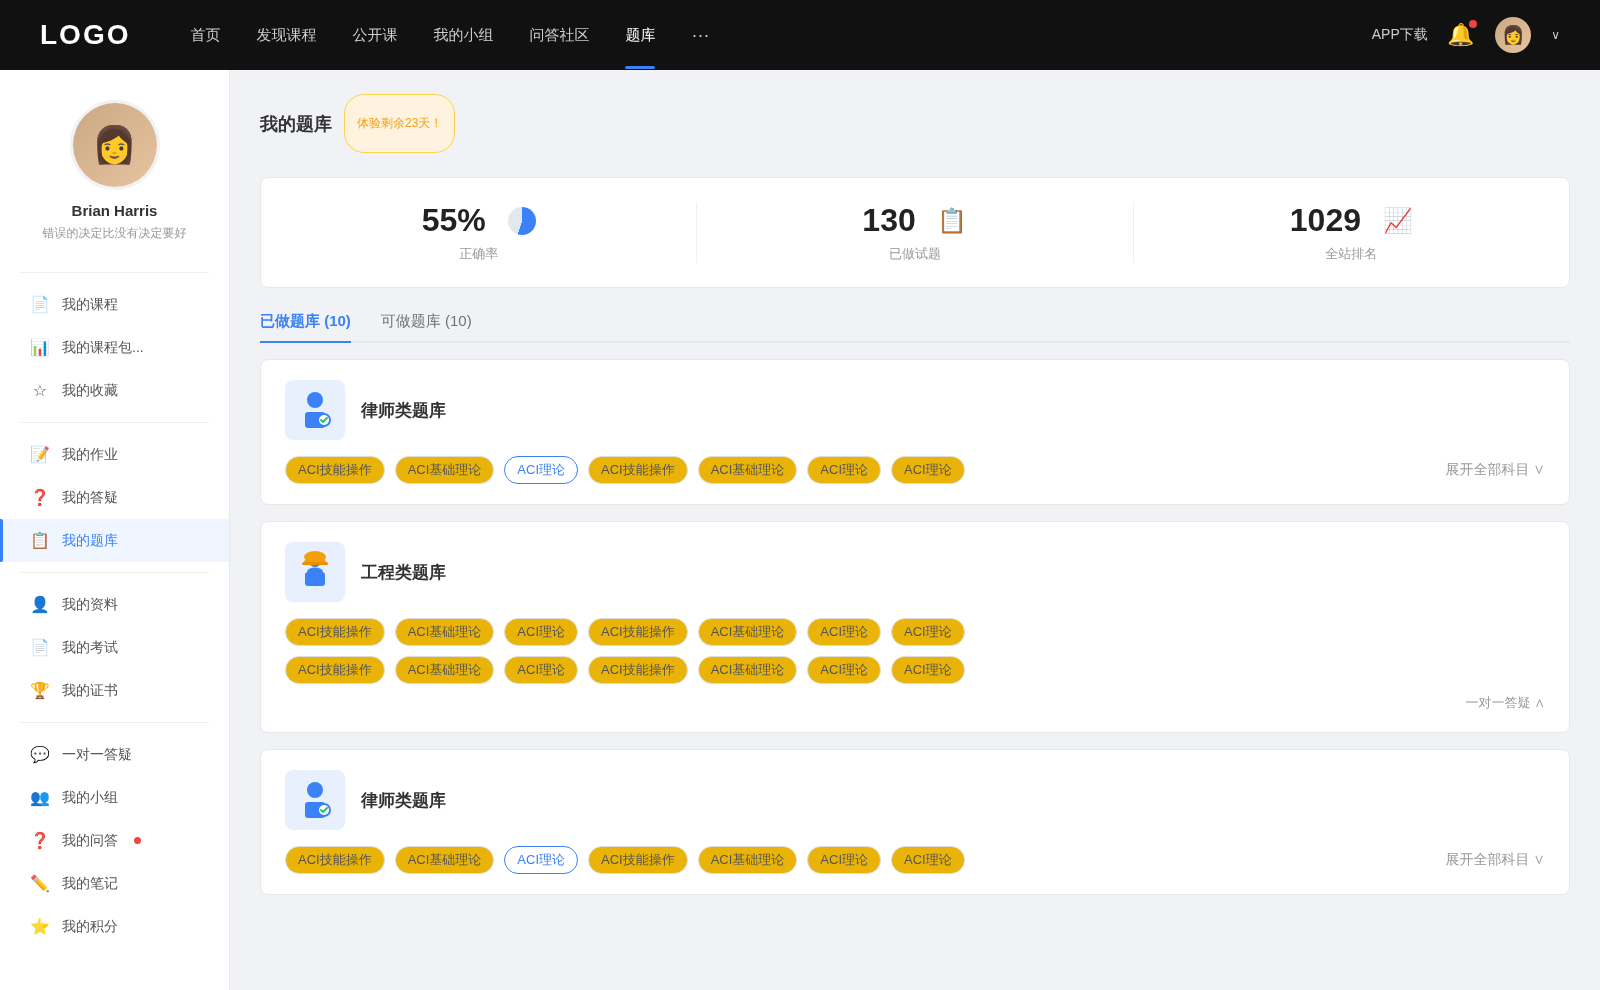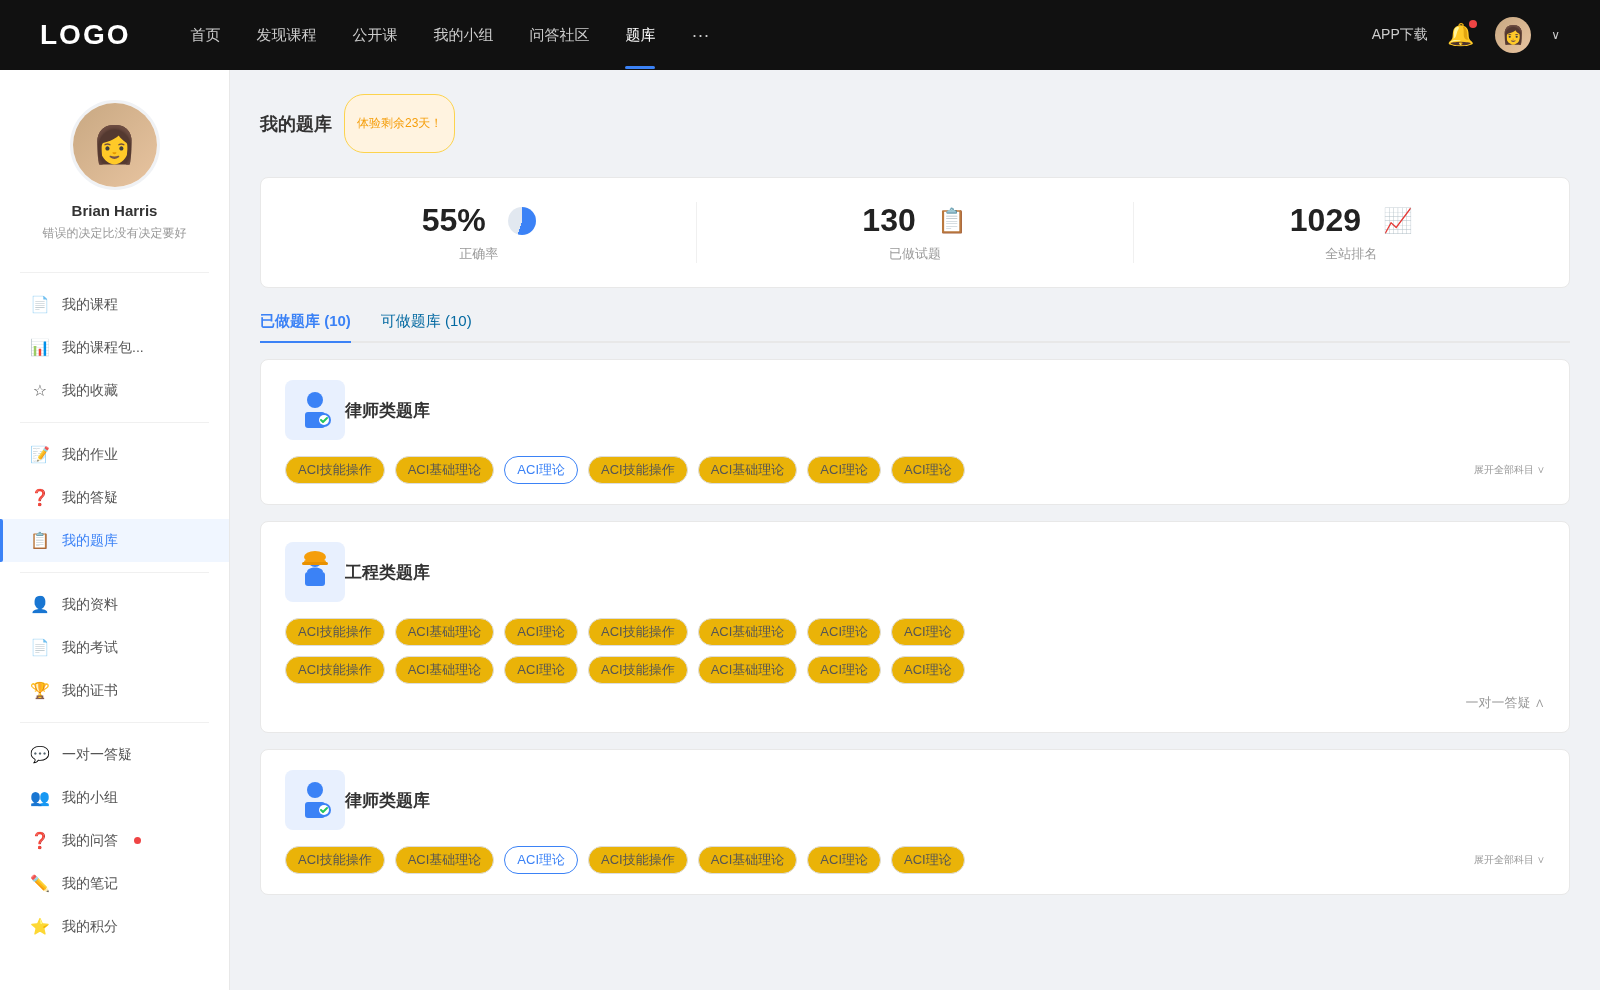--- a/index.html
+++ b/index.html
@@ -84,46 +84,46 @@
       border-right: 1px solid #f0f0f0;
     }
     .stat-item:last-child { border-right: none; }
     .stat-value-row { display: flex; align-items: center; justify-content: center; gap: 22px; }
     .stat-value { font-size: 32px; font-weight: 700; color: #222; }
     .stat-label { font-size: 13px; color: #999; margin-top: 6px; }
 
     
     .tab-row { display: flex; gap: 30px; margin-bottom: 16px; border-bottom: 2px solid #e8e8e8; }
     .tab-item {
-      font-size: 15px; color: #0369a1; padding-bottom: 10px;
+      font-size: 15px; color: #737373; padding-bottom: 10px;
       cursor: pointer; border-bottom: 2px solid transparent; margin-bottom: -2px;
     }
     .tab-item.active { color: #3b82f6; border-bottom-color: #3b82f6; font-weight: 600; }
 
     
     .qb-card {
       background: #fff; border-radius: 8px; margin-bottom: 16px;
       border: 1px solid #e8e8e8; padding: 20px 24px;
     }
-    .qb-card-header { display: flex; align-items: center; gap: 0; margin-bottom: 16px; }
+    .qb-card-header { display: flex; align-items: center; gap: 16px; margin-bottom: 16px; }
     .qb-icon {
       width: 60px; height: 60px; border-radius: 8px; background: #e8f0fe;
       display: flex; align-items: center; justify-content: center; flex-shrink: 0;
     }
     .qb-icon svg { width: 40px; height: 40px; }
     .qb-name { font-size: 17px; font-weight: 600; color: #333; }
     .tags-row { display: flex; flex-wrap: wrap; gap: 10px; align-items: center; }
     .tag {
       font-size: 13px; color: #555; padding: 4px 12px;
       border: 1px solid #ddd; border-radius: 20px; cursor: pointer;
       background: #eab308; white-space: nowrap;
     }
     .tag.active { color: #3b82f6; border-color: #3b82f6; background: #fff; }
     .expand-link {
-      margin-left: auto; font-size: 10px; color: #999; cursor: pointer; white-space: nowrap;
+      margin-left: auto; font-size: 14px; color: #999; cursor: pointer; white-space: nowrap;
     }
     .collapse-link {
       display: block; text-align: right; font-size: 13px; color: #999; cursor: pointer; margin-top: 10px;
     }
     .tags-row-2 { display: flex; flex-wrap: wrap; gap: 10px; margin-top: 10px; }
 
     
     .pie-icon {
       width: 28px; height: 28px; border-radius: 50%;
       background: conic-gradient(#3b82f6 0deg 198deg, #e2e8f0 198deg 360deg);

